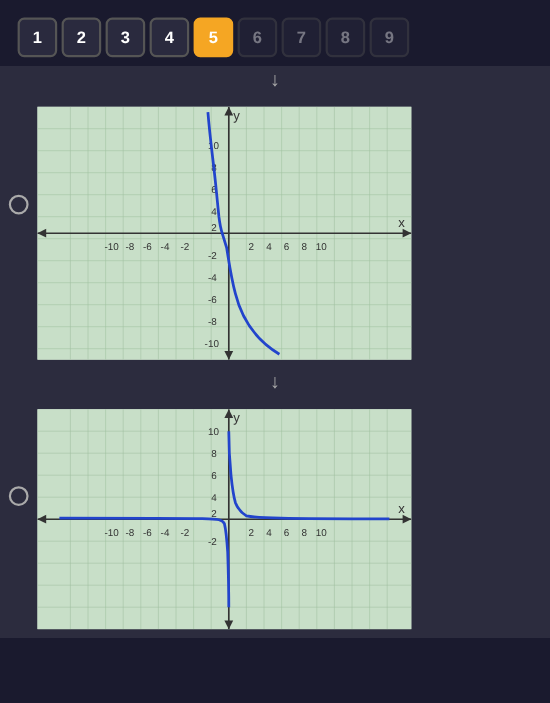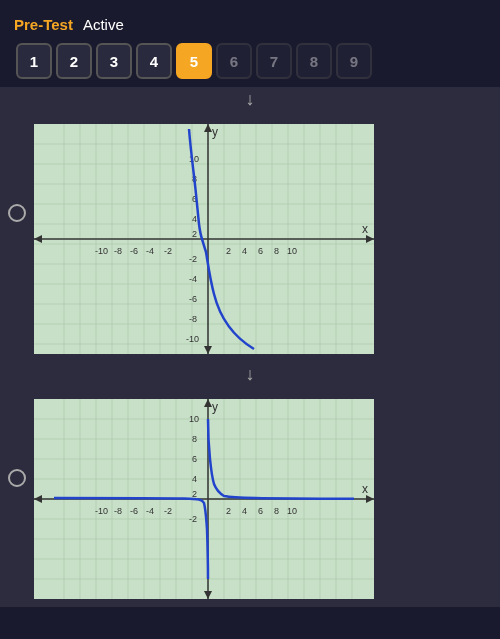--- a/index.html
+++ b/index.html
@@ -104,24 +104,20 @@
       position: absolute;
       top: 0; left: 0;
       width: 100%;
       height: 100%;
     }
   </style>
 </head>
 <body>
 
 <div class="header">
-  <div class="breadcrumb-row">
-    <span class="pre-test-label">Pre-Test</span>
-    <span class="active-label">Active</span>
-  </div>
   <div class="question-tabs">
     <div class="tab-btn">1</div>
     <div class="tab-btn">2</div>
     <div class="tab-btn">3</div>
     <div class="tab-btn">4</div>
     <div class="tab-btn active">5</div>
     <div class="tab-btn dim">6</div>
     <div class="tab-btn dim">7</div>
     <div class="tab-btn dim">8</div>
     <div class="tab-btn dim">9</div>

